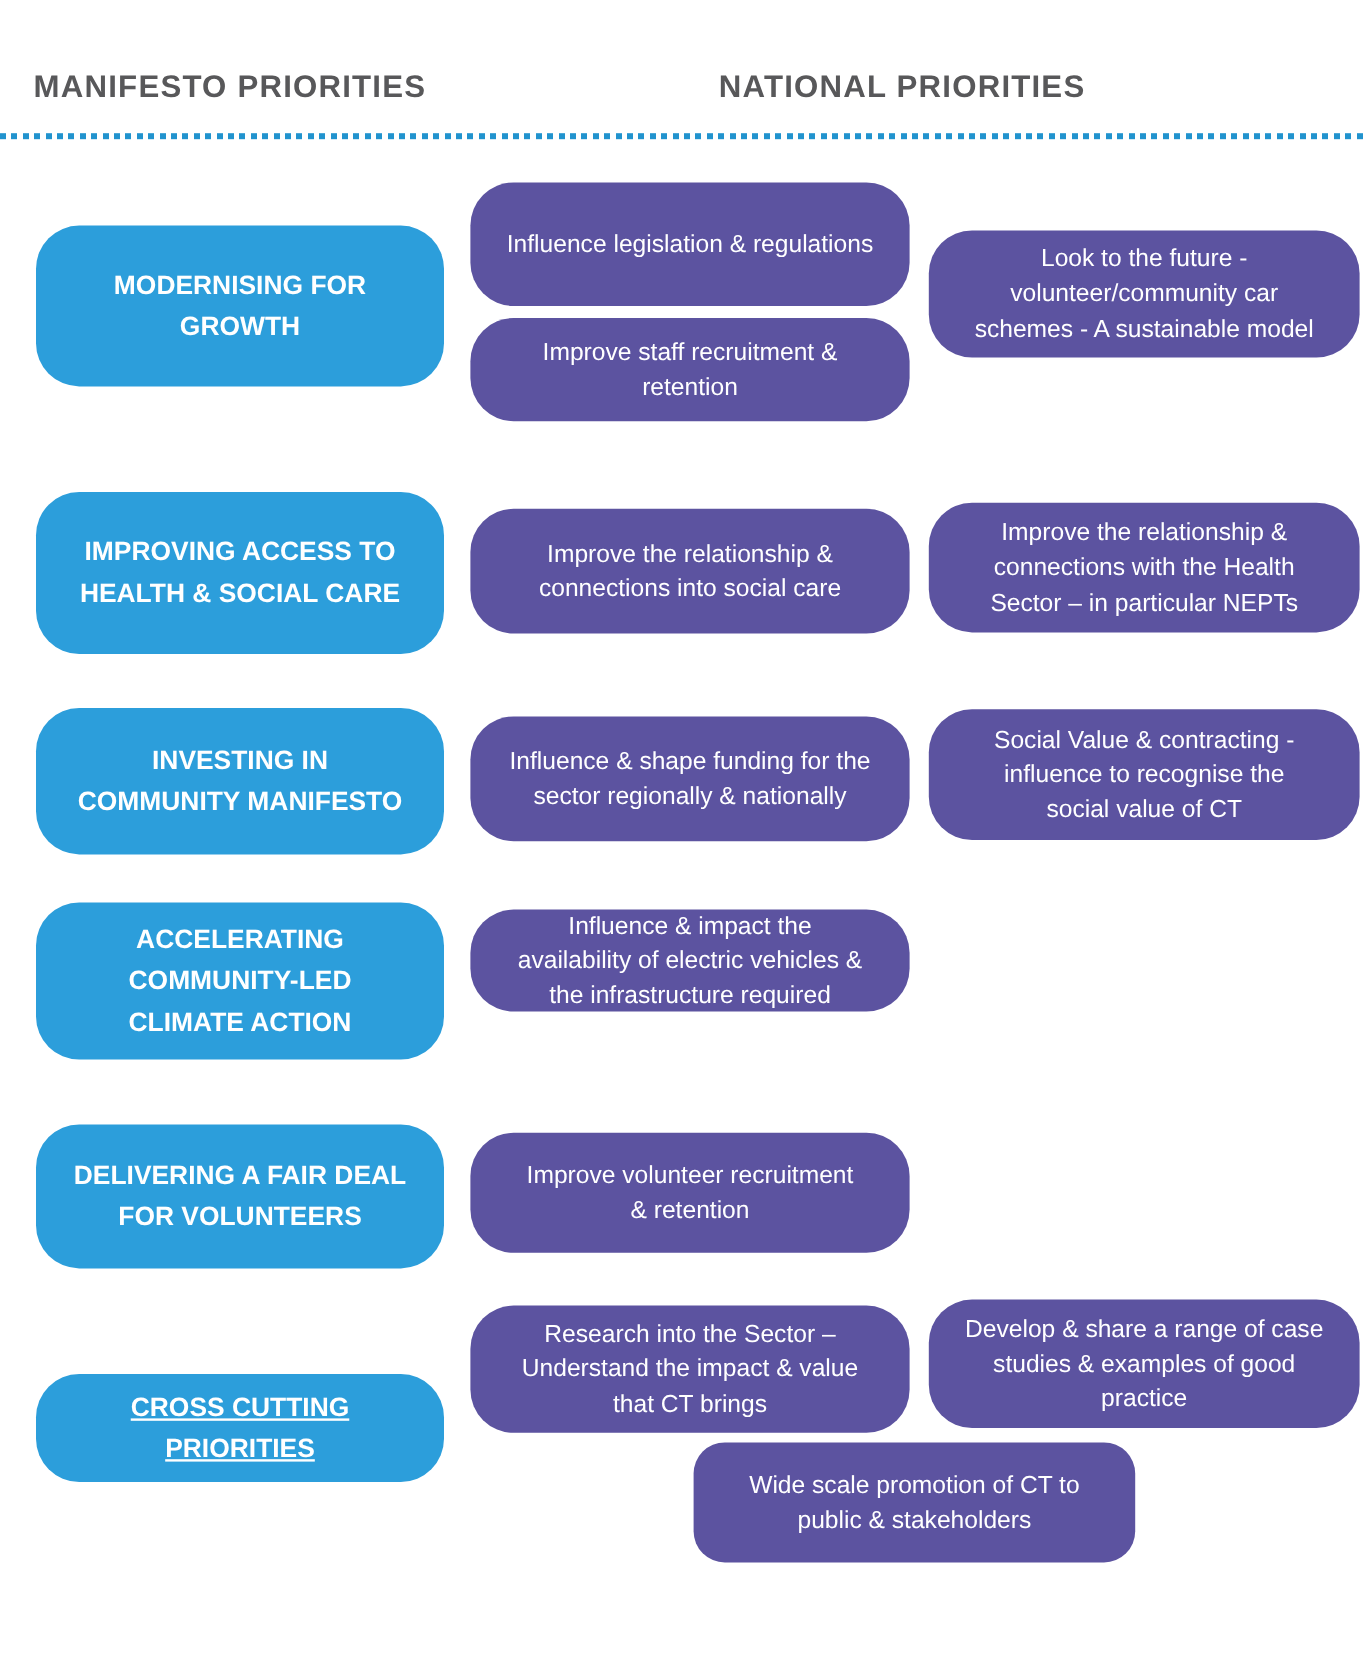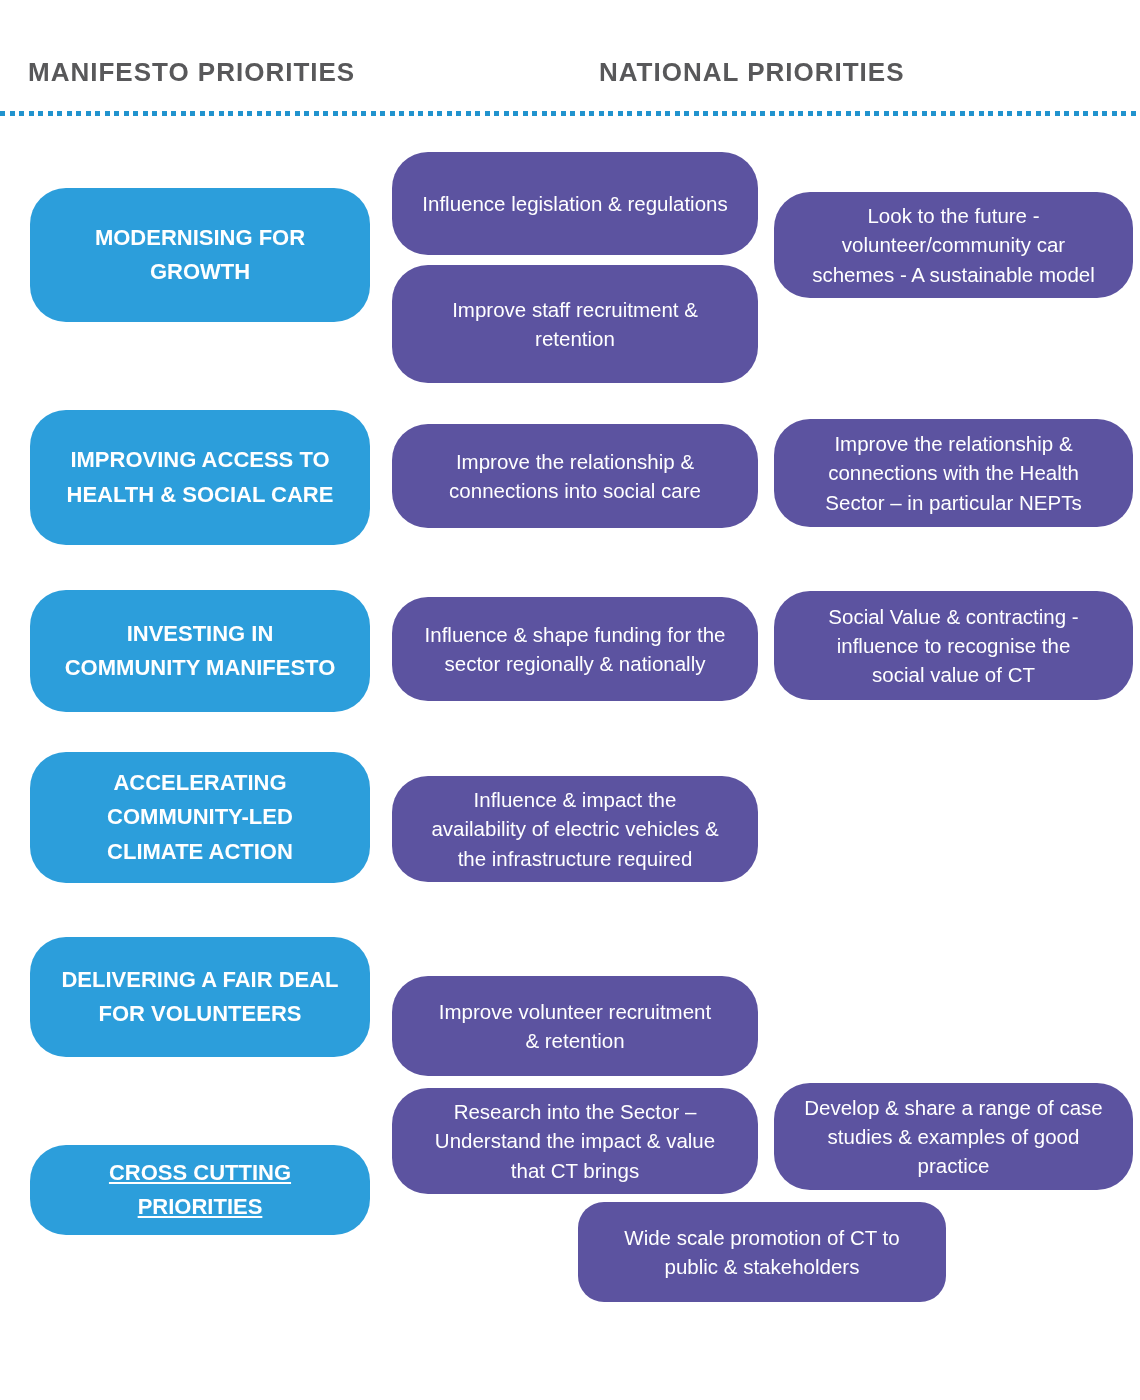--- a/index.html
+++ b/index.html
@@ -88,42 +88,42 @@
 
   <div class="box manifesto" style="top:1145px;height:90px;text-decoration:underline;">
     <span class="box-label">CROSS CUTTING
 PRIORITIES</span>
   </div>
 
   <div class="box national col-mid" style="top:152px;height:103px;">
     <span class="box-label">Influence legislation &amp; regulations</span>
   </div>
 
-  <div class="box national col-mid" style="top:265px;height:118px;">
+  <div class="box national col-mid" style="top:265px;height:86px;">
     <span class="box-label">Improve staff recruitment &amp;
 retention</span>
   </div>
 
   <div class="box national col-mid" style="top:424px;height:104px;">
     <span class="box-label">Improve the relationship &amp;
 connections into social care</span>
   </div>
 
   <div class="box national col-mid" style="top:597px;height:104px;">
     <span class="box-label">Influence &amp; shape funding for the
 sector regionally &amp; nationally</span>
   </div>
 
-  <div class="box national col-mid" style="top:776px;height:106px;">
+  <div class="box national col-mid" style="top:758px;height:85px;">
     <span class="box-label">Influence &amp; impact the
 availability of electric vehicles &amp;
 the infrastructure required</span>
   </div>
 
-  <div class="box national col-mid" style="top:944px;height:100px;margin-top:32px;">
+  <div class="box national col-mid" style="top:944px;height:100px;">
     <span class="box-label">Improve volunteer recruitment
 &amp; retention</span>
   </div>
 
   <div class="box national col-mid" style="top:1088px;height:106px;">
     <span class="box-label">Research into the Sector –
 Understand the impact &amp; value
 that CT brings</span>
   </div>
 

